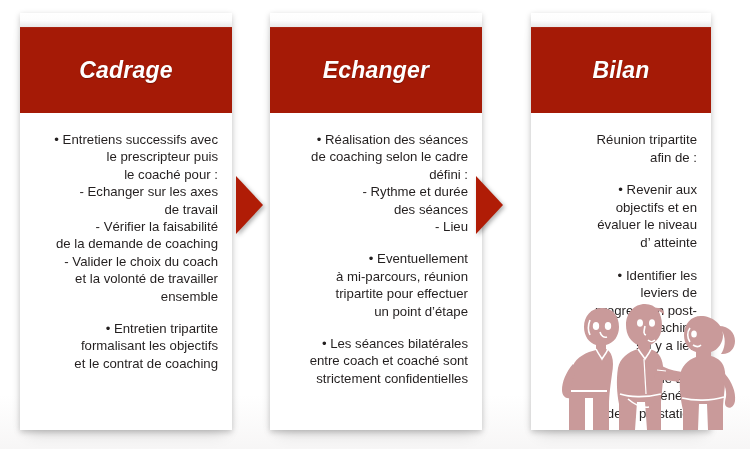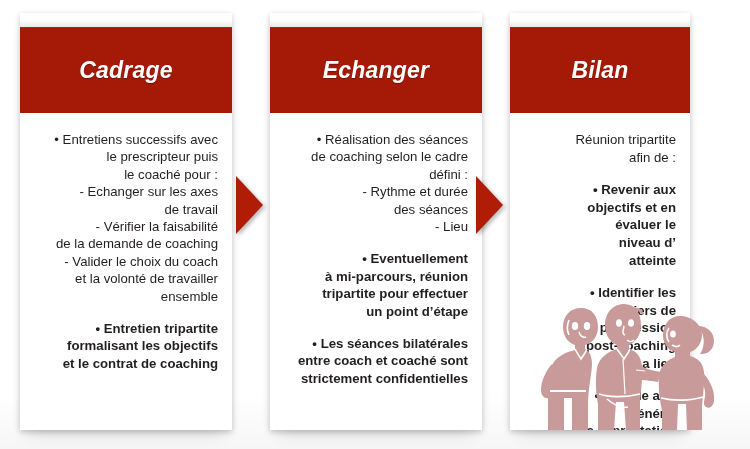--- a/index.html
+++ b/index.html
@@ -25,21 +25,21 @@
   .card {
     position: absolute;
     top: 13px;
     width: 212px;
     height: 417px;
     background: #ffffff;
     box-shadow: 0 2px 6px rgba(0,0,0,0.22), 0 10px 16px -8px rgba(0,0,0,0.16);
   }
   .card.c1 { left: 20px; }
   .card.c2 { left: 270px; }
-  .card.c3 { left: 510px; width: 180px; }
+  .card.c3 { left: 531px; width: 180px; }
 
   .card-top-strip {
     position: absolute;
     top: 0; left: 0; right: 0;
     height: 14px;
     background: linear-gradient(to bottom, #ffffff 0%, #fdfdfd 55%, #e9e9e9 100%);
   }
 
   .card-header {
     position: absolute;
@@ -75,21 +75,21 @@
   }
   .card.c3 .card-body { padding-left: 18px; }
 
   
   .block {
     font-size: 13.2px;
     color: #231f1f;
     line-height: 17.4px;
     white-space: pre-line;
   }
-  .block.gap { margin-top: 15px; font-weight: bold; }
+  .block.gap { margin-top: 15px; }
   .block.indent {
     padding-left: 14px;
   }
   .block.c3 { font-size: 13.2px; line-height: 17.6px; margin-left: 44px; }
 
   
   .arrow {
     position: absolute;
     top: 176px;
     width: 0;

